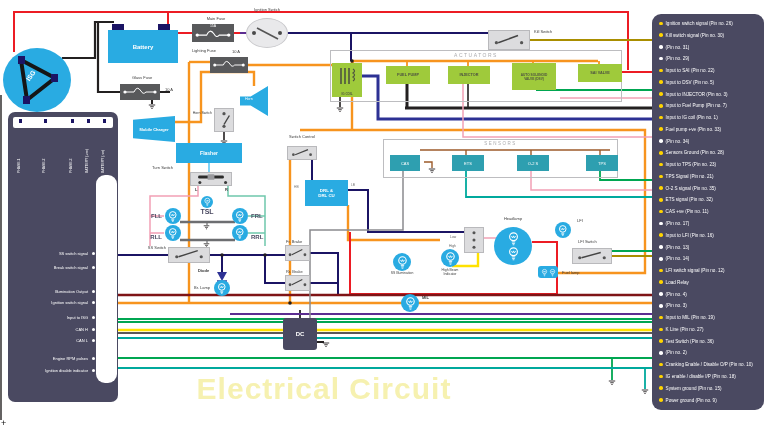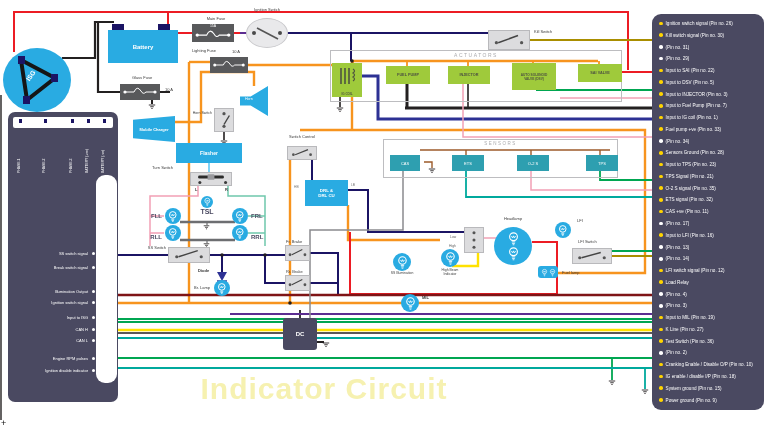--- a/index.html
+++ b/index.html
@@ -595,16 +595,16 @@
       <div class="leg-item">
         <span class="leg-dot" style="background: rgb(255, 212, 0);"></span>
         <span>System ground (Pin no. 15)</span>
       </div>
       <div class="leg-item">
         <span class="leg-dot" style="background: rgb(255, 212, 0);"></span>
         <span>Power ground (Pin no. 9)</span>
       </div>
     </div>
 
-<div id="title">Indicator Circuit</div>
+<div id="title">Electrical Circuit</div>
 <div class="abs z5" style="left:1px;top:418px;font-size:9px;color:#111;">+</div>
 
 </div>
 
 </body></html>

